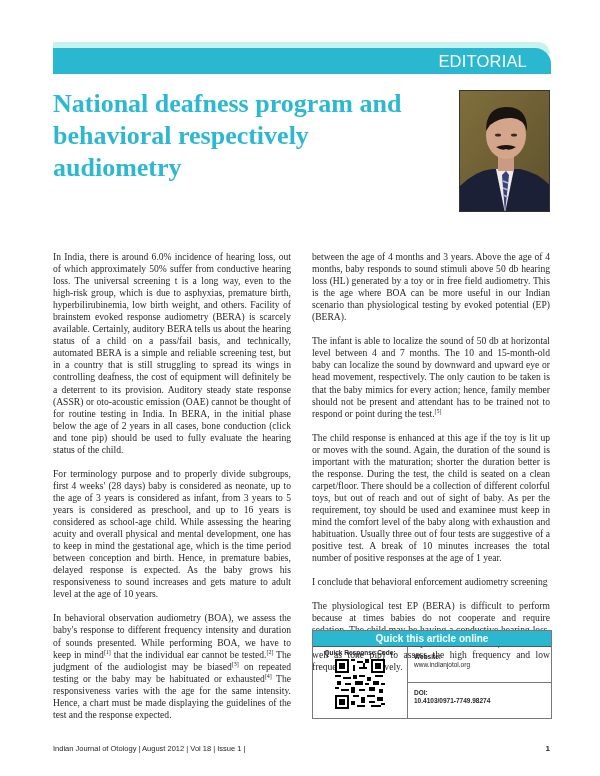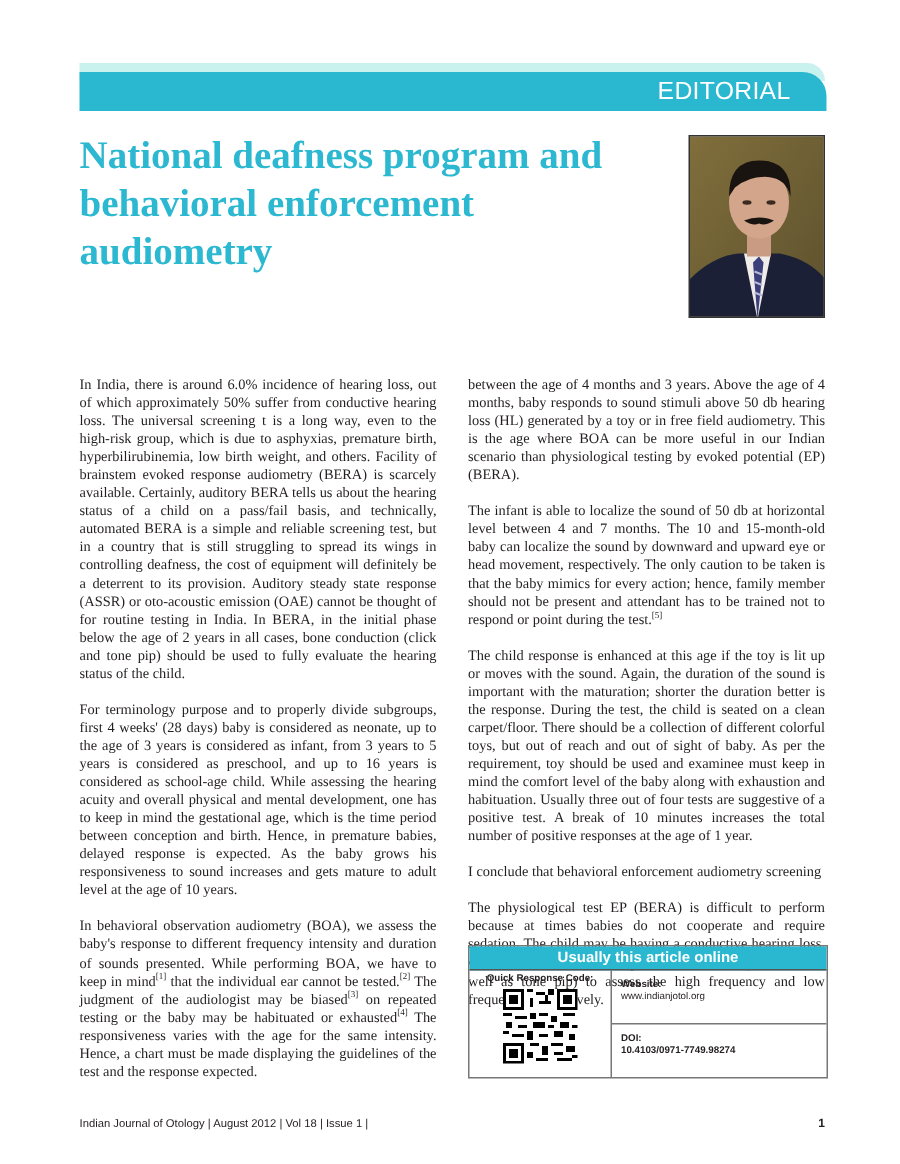--- a/index.html
+++ b/index.html
@@ -28,21 +28,21 @@
   .page-num { position:absolute; right:0; top:0; font-weight:bold; font-size:8px; }
 </style>
 </head>
 <body>
 
 <div class="band-light"></div>
 <div class="band">
   <span class="band-label">EDITORIAL</span>
 </div>
 
-<h1 class="title">National deafness program and behavioral enforcement audiometry</h1>
+<h1 class="title">National deafness program and behavioral respectively audiometry</h1>
 
 <div class="photo">
   <svg width="91" height="122" viewBox="0 0 91 122">
     <rect width="91" height="122" fill="#6f6034"></rect>
     <rect x="0" y="0" width="91" height="122" fill="url(#g)" opacity="0.35"></rect>
     <defs>
       <linearGradient id="g" x1="0" y1="0" x2="1" y2="1">
         <stop offset="0" stop-color="#a08a4a"></stop>
         <stop offset="1" stop-color="#3a3320"></stop>
       </linearGradient>
@@ -68,21 +68,21 @@
 
 <div class="col col-right">
   <p>between the age of 4 months and 3 years. Above the age of 4 months, baby responds to sound stimuli above 50 db hearing loss (HL) generated by a toy or in free field audiometry. This is the age where BOA can be more useful in our Indian scenario than physiological testing by evoked potential (EP) (BERA).</p>
   <p><span>The infant is able to localize the sound of 50 db at horizontal level between 4 and 7 months. The 10 and 15-month-old baby can localize the sound by downward and upward eye or head movement, respectively. The only caution to be taken is that the baby mimics for every action; hence, family member should not be present and attendant has to be trained not to respond or point during the test.</span><sup>[5]</sup></p>
   <p>The child response is enhanced at this age if the toy is lit up or moves with the sound. Again, the duration of the sound is important with the maturation; shorter the duration better is the response. During the test, the child is seated on a clean carpet/floor. There should be a collection of different colorful toys, but out of reach and out of sight of baby. As per the requirement, toy should be used and examinee must keep in mind the comfort level of the baby along with exhaustion and habituation. Usually three out of four tests are suggestive of a positive test. A break of 10 minutes increases the total number of positive responses at the age of 1 year.</p>
   <p>I conclude that behavioral enforcement audiometry screening</p>
   <p>The physiological test EP (BERA) is difficult to perform because at times babies do not cooperate and require sedation. The child may be having a conductive hearing loss, which should be assessed by bone conduction (both click as well as tone pip) to assess the high frequency and low frequency, respectively.</p>
 </div>
 
 <div class="access">
-  <div class="access-head">Usually this article online</div>
+  <div class="access-head">Quick this article online</div>
   <div class="access-body">
     <div class="qr-col">
       <div class="qr-label">Quick Response Code:</div>
       <svg class="qr" viewBox="0 0 25 25" shape-rendering="crispEdges">
         <rect width="25" height="25" fill="#fff"></rect>
         <g fill="#000">
           <rect x="0" y="0" width="7" height="7"></rect>
             <rect x="1" y="1" width="5" height="5" fill="#fff"></rect>
             <rect x="2" y="2" width="3" height="3"></rect>
           <rect x="18" y="0" width="7" height="7"></rect>

